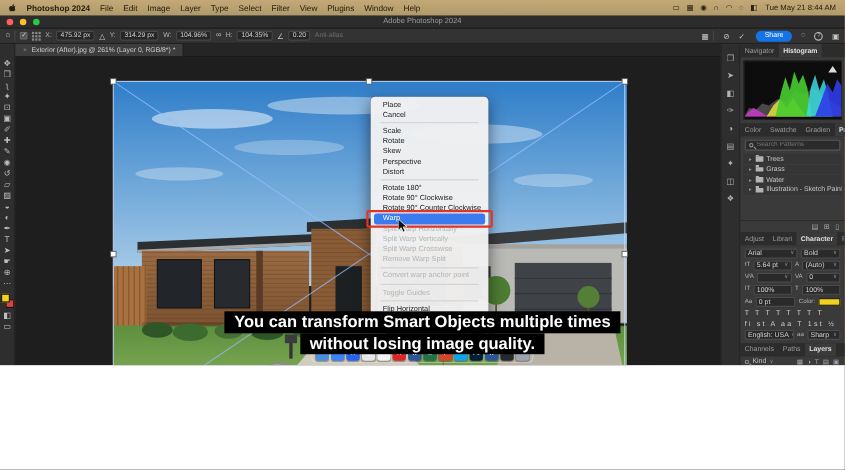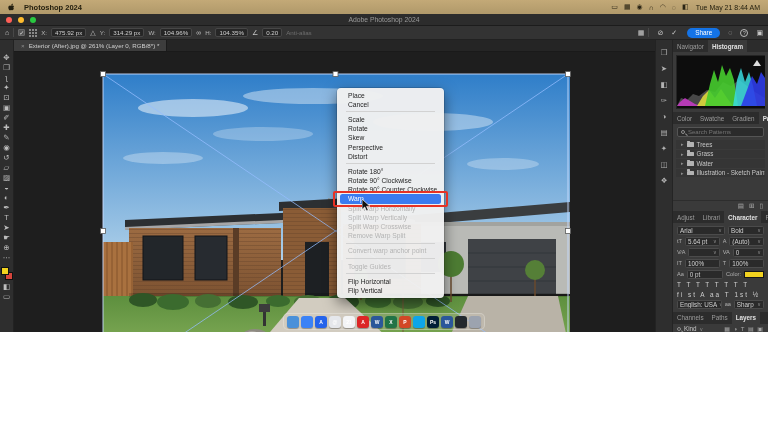--- a/index.html
+++ b/index.html
@@ -135,20 +135,34 @@
 
 <div id="screen">
 
   <div id="menubar">
     <span id="apple-logo">
       <svg width="7" height="8" viewBox="0 0 7 8">
           <path d="M3.5 1.6c.5-.8 1.4-.8 1.4-.8s.1.7-.4 1.2c-.5.6-1.2.5-1.2.5s-.2-.5.2-.9zM5.9 5.6c-.3.8-.9 1.7-1.6 1.7-.5 0-.6-.3-1.2-.3s-.8.3-1.2.3C1.2 7.3.3 5.8.3 4.4c0-1.3.9-2 1.7-2 .5 0 1 .3 1.3.3.3 0 .8-.4 1.4-.3.3 0 1 .1 1.4.8-.9.6-.8 1.9-.2 2.4z" fill="#231f10"></path>
         </svg>
     </span>
     <span class="mb-app">Photoshop 2024</span>
+    <span style="display:flex;gap:9px">
+
+    <span class="mb-item">File</span>
+        <span class="mb-item">Edit</span>
+        <span class="mb-item">Image</span>
+        <span class="mb-item">Layer</span>
+        <span class="mb-item">Type</span>
+        <span class="mb-item">Select</span>
+        <span class="mb-item">Filter</span>
+        <span class="mb-item">View</span>
+        <span class="mb-item">Plugins</span>
+        <span class="mb-item">Window</span>
+        <span class="mb-item">Help</span>
+      </span>
     <span id="mb-right">
       <span style="display:flex;gap:6px;align-items:center">
 
       <span class="mb-icon">▭</span>
           <span class="mb-icon">▦</span>
           <span class="mb-icon">◉</span>
           <span class="mb-icon">∩</span>
           <span class="mb-icon">◠</span>
           <span class="mb-icon">◌</span>
           <span class="mb-icon">◧</span>
@@ -636,14 +650,18 @@
       <span class="dock-app" style="background: rgb(43, 87, 154);">W</span>
       <span class="dock-app" style="background: rgb(33, 115, 70);">X</span>
       <span class="dock-app" style="background: rgb(210, 71, 38);">P</span>
       <span class="dock-app" style="background: rgb(14, 165, 233);"></span>
       <span class="dock-app" style="background: rgb(0, 30, 54);">Ps</span>
       <span class="dock-app" style="background: rgb(43, 87, 154);">W</span>
       <span class="dock-app" style="background: rgb(36, 41, 46);"></span>
       <span class="dock-app" style="background: rgb(156, 163, 175);"></span>
     </div>
 
+  <div id="caption">
+    <span class="cap-line">You can transform Smart Objects multiple times</span><br>
+    <span class="cap-line">without losing image quality.</span>
+  </div>
 
 </div>
 
 </body></html>

